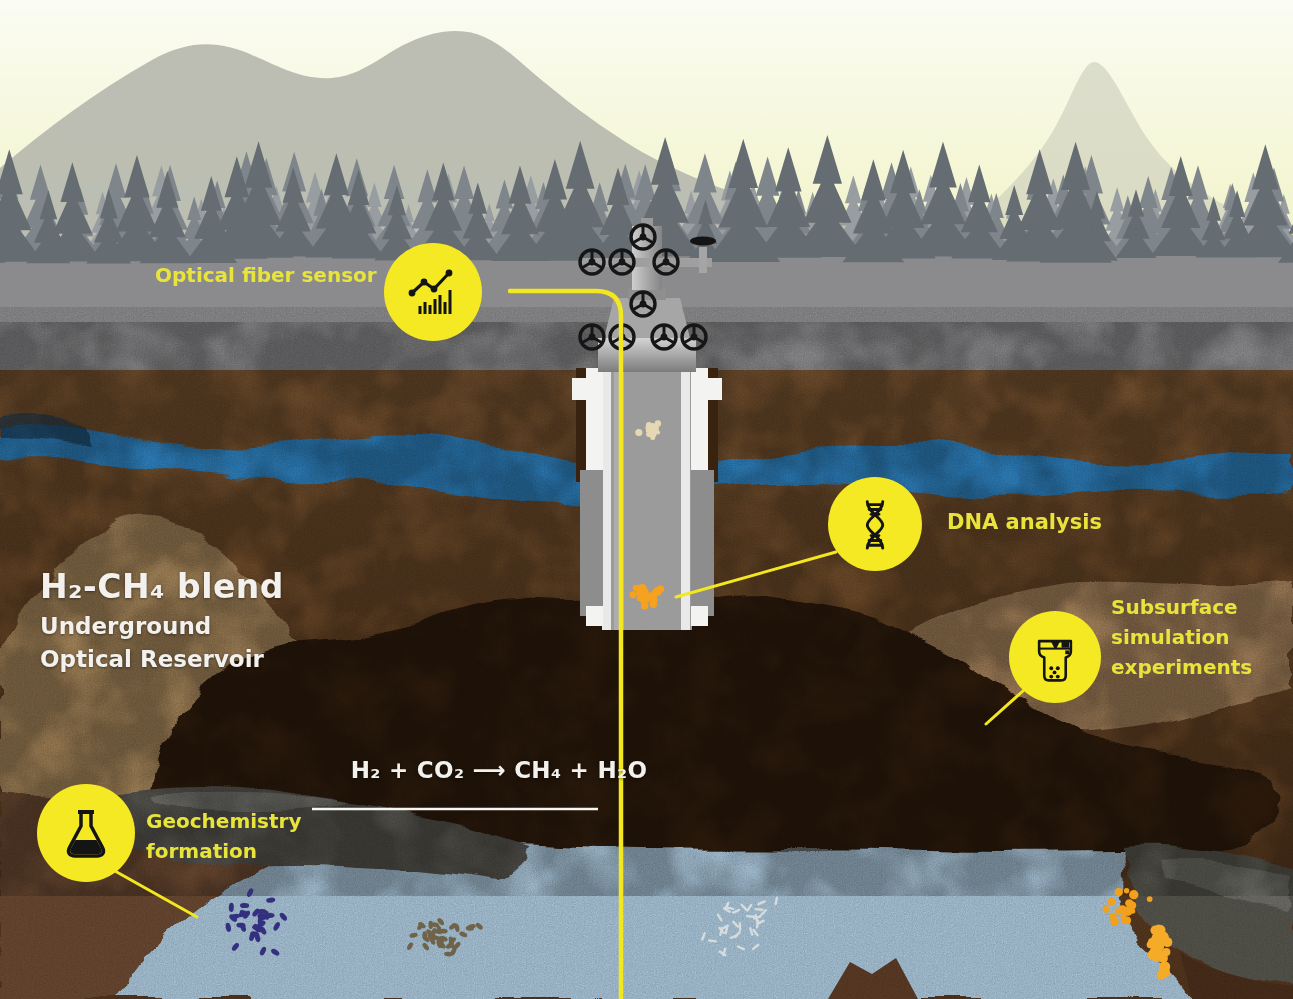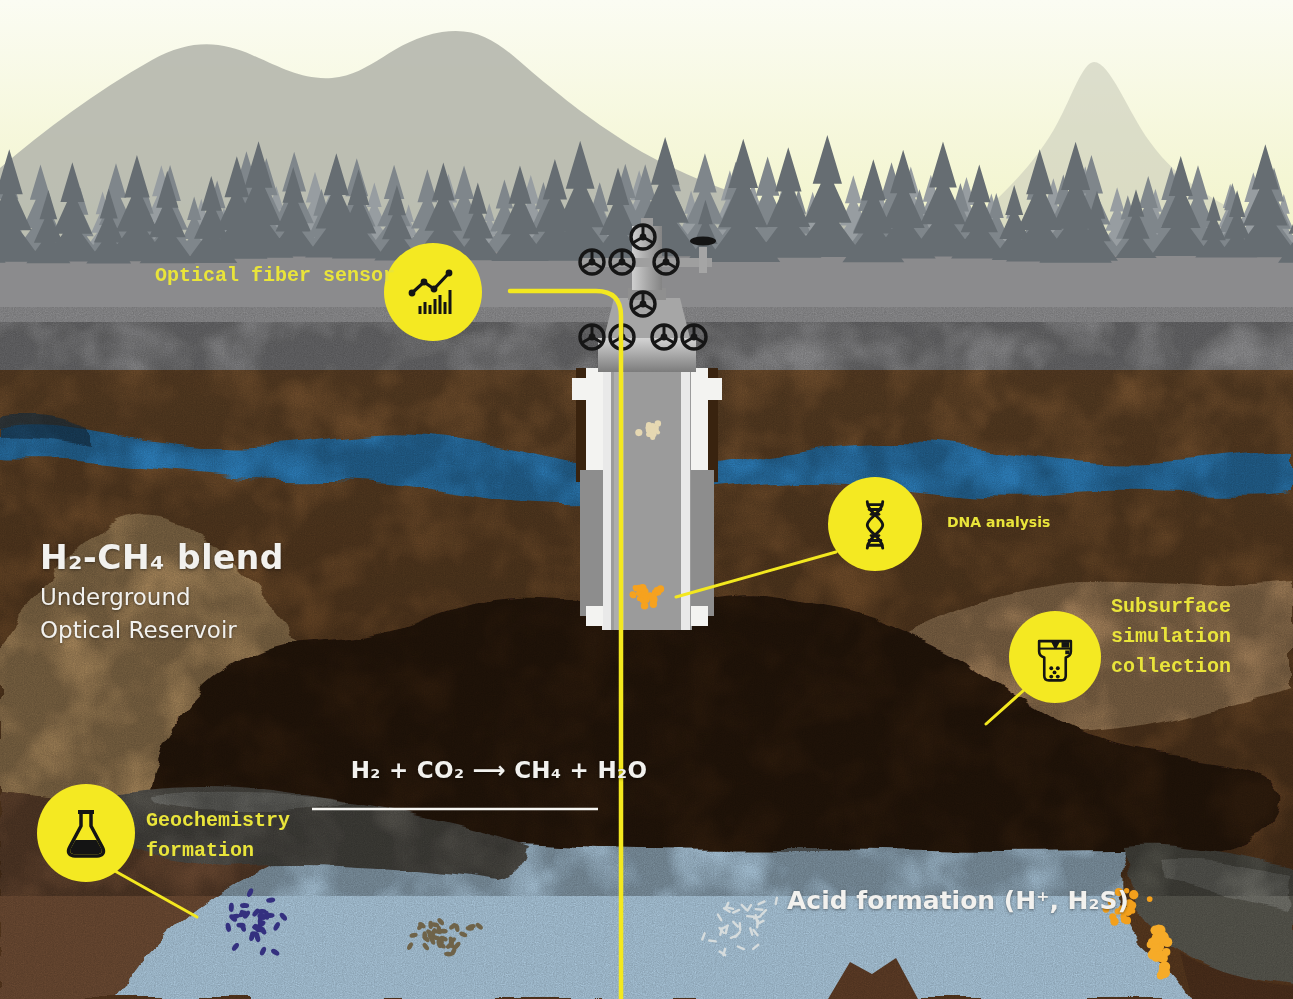--- a/index.html
+++ b/index.html
@@ -3,30 +3,30 @@
 <meta charset="utf-8">
 <style>
   html,body{margin:0;padding:0;background:#1b1b1b;}
   #stage{
     position:relative;width:1293px;height:999px;overflow:hidden;
     font-family:"DejaVu Sans","Liberation Sans",sans-serif;
     background:#8b8b8d;
   }
   #scene{position:absolute;left:0;top:0;}
   .label{position:absolute;font-weight:bold;color:#e9e43a;z-index:5;}
-  .lbl-20{font-size:20px;line-height:29px;font-family:Liberation Mono, monospace;}
-  .lbl-21{font-size:14px;line-height:28px;}
+  .lbl-20{font-size:20px;line-height:29px;}
+  .lbl-21{font-size:21px;line-height:28px;}
   .badge{
     position:absolute;background:#f4e922;border-radius:50%;
     display:flex;align-items:center;justify-content:center;z-index:4;
   }
   .white{color:#f2f1ee;text-shadow:0 1px 3px rgba(0,0,0,.45);}
   .title-block{position:absolute;z-index:5;}
   .title-big{font-size:33px;font-weight:bold;letter-spacing:.5px;}
-  .title-sub{font-size:23px;font-weight:normal;margin-top:7px;}
+  .title-sub{font-size:23px;font-weight:bold;margin-top:7px;}
   .eq{position:absolute;font-size:23px;font-weight:bold;text-align:center;letter-spacing:.3px;z-index:5;margin-left:43px;}
   .acid{position:absolute;font-size:25px;font-weight:bold;z-index:5;}
   .icon-svg{display:block;}
 </style>
 </head>
 <body>
 
 <div id="stage">
 
   <svg id="scene" width="1293" height="999" viewBox="0 0 1293 999" xmlns="http://www.w3.org/2000/svg">
@@ -402,21 +402,21 @@
         <line x1="26" y1="42" x2="34" y2="42"></line>
         <line x1="24" y1="47" x2="36" y2="47"></line>
         <line x1="23" y1="52" x2="37" y2="52"></line>
       </g>
     </svg>
   </div>
 
   <div class="label lbl-20" style="left:1111px;top:592px;line-height:30px;">
     <div>Subsurface</div>
     <div>simulation</div>
-    <div>collection</div>
+    <div>experiments</div>
   </div>
   <div class="badge" style="left:1009px;top:611px;width:92px;height:92px;">
     <svg class="icon-svg" width="56" height="56" viewBox="0 0 60 60">
       <path d="M13,13 L47,13 L47,24 C47,27.5 44.5,29.5 41.5,30.5 L41.5,50 C41.5,53 39.5,55 36.5,55 L23.5,55 C20.5,55 18.5,53 18.5,50 L18.5,30.5 C15.5,29.5 13,27.5 13,24 Z" fill="none" stroke="#141414" stroke-width="2.8" stroke-linejoin="round"></path>
       <line x1="13" y1="21" x2="47" y2="21" stroke="#141414" stroke-width="2.2"></line>
       <path d="M26,14 L35,14 L31.5,21 L29.5,21 Z" fill="#141414"></path>
       <rect x="37" y="14" width="8" height="6" fill="#141414"></rect>
       <rect x="41" y="23" width="4.5" height="4" fill="#141414"></rect>
       <circle cx="26" cy="42" r="2.1" fill="#141414"></circle>
         <circle cx="33" cy="42" r="2.1" fill="#141414"></circle>
@@ -431,22 +431,21 @@
     <div>formation</div>
   </div>
   <div class="badge" style="left:37px;top:784px;width:98px;height:98px;">
     <svg class="icon-svg" width="60" height="60" viewBox="0 0 60 60">
       <path d="M25,9 L25,23 L13.5,44.5 C11,49.5 13.5,53 19,53 L41,53 C46.5,53 49,49.5 46.5,44.5 L35,23 L35,9" fill="none" stroke="#141414" stroke-width="3.5" stroke-linejoin="round"></path>
       <line x1="22" y1="9" x2="38" y2="9" stroke="#141414" stroke-width="4"></line>
       <path d="M19.5,37 L14.8,45.6 C13.2,48.9 14.9,51.2 18.9,51.2 L41.1,51.2 C45.1,51.2 46.8,48.9 45.2,45.6 L40.5,37 Z" fill="#141414"></path>
     </svg>
   </div>
 
-  <div class="title-block white" style="left:40px;top:538px;">
+  <div class="title-block white" style="left:40px;top:567px;">
     <div class="title-big">H₂-CH₄ blend</div>
     <div class="title-sub">Underground</div>
     <div class="title-sub">Optical Reservoir</div>
   </div>
 
   <div class="eq white" style="left:306px;top:757px;width:300px;">H₂ + CO₂ ⟶ CH₄ + H₂O</div>
 
-  <div class="acid white" style="left:787px;top:886px;">Acid formation (H⁺, H₂S)</div>
 </div>
 
 </body></html>

